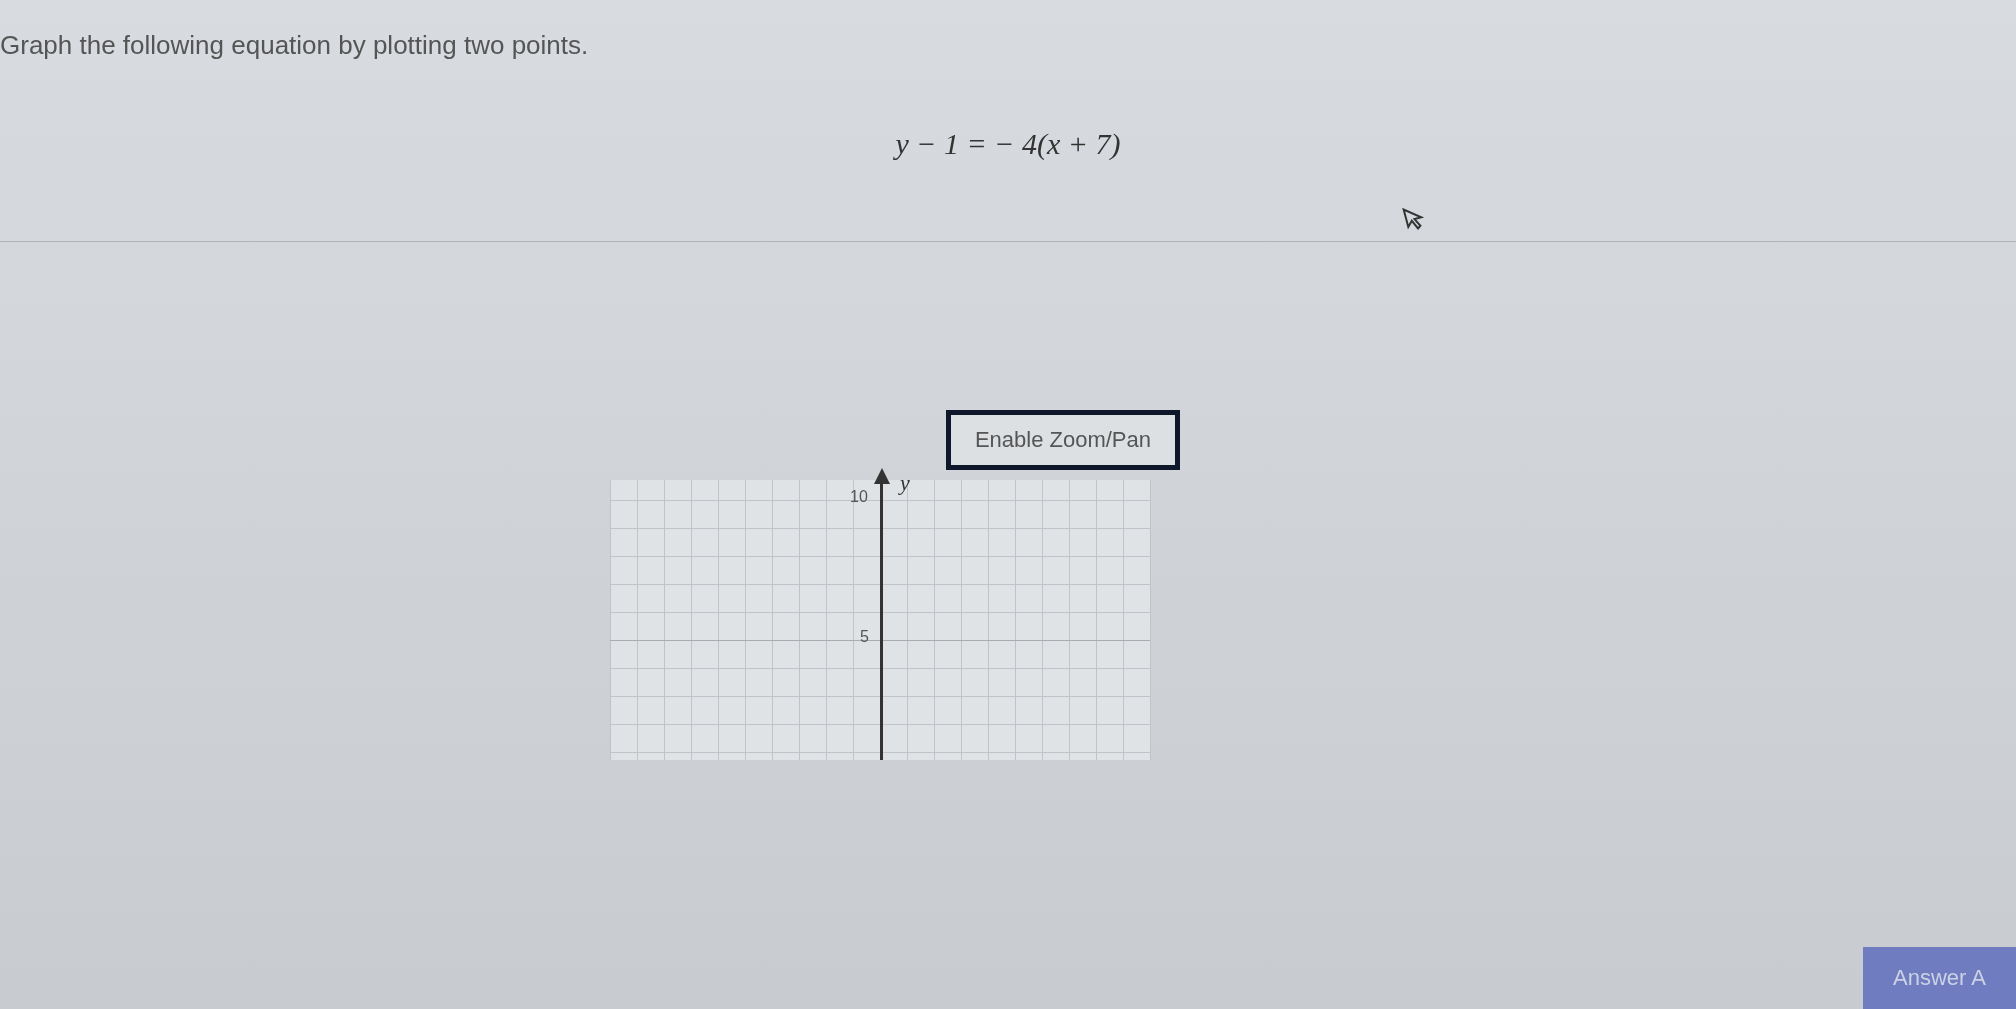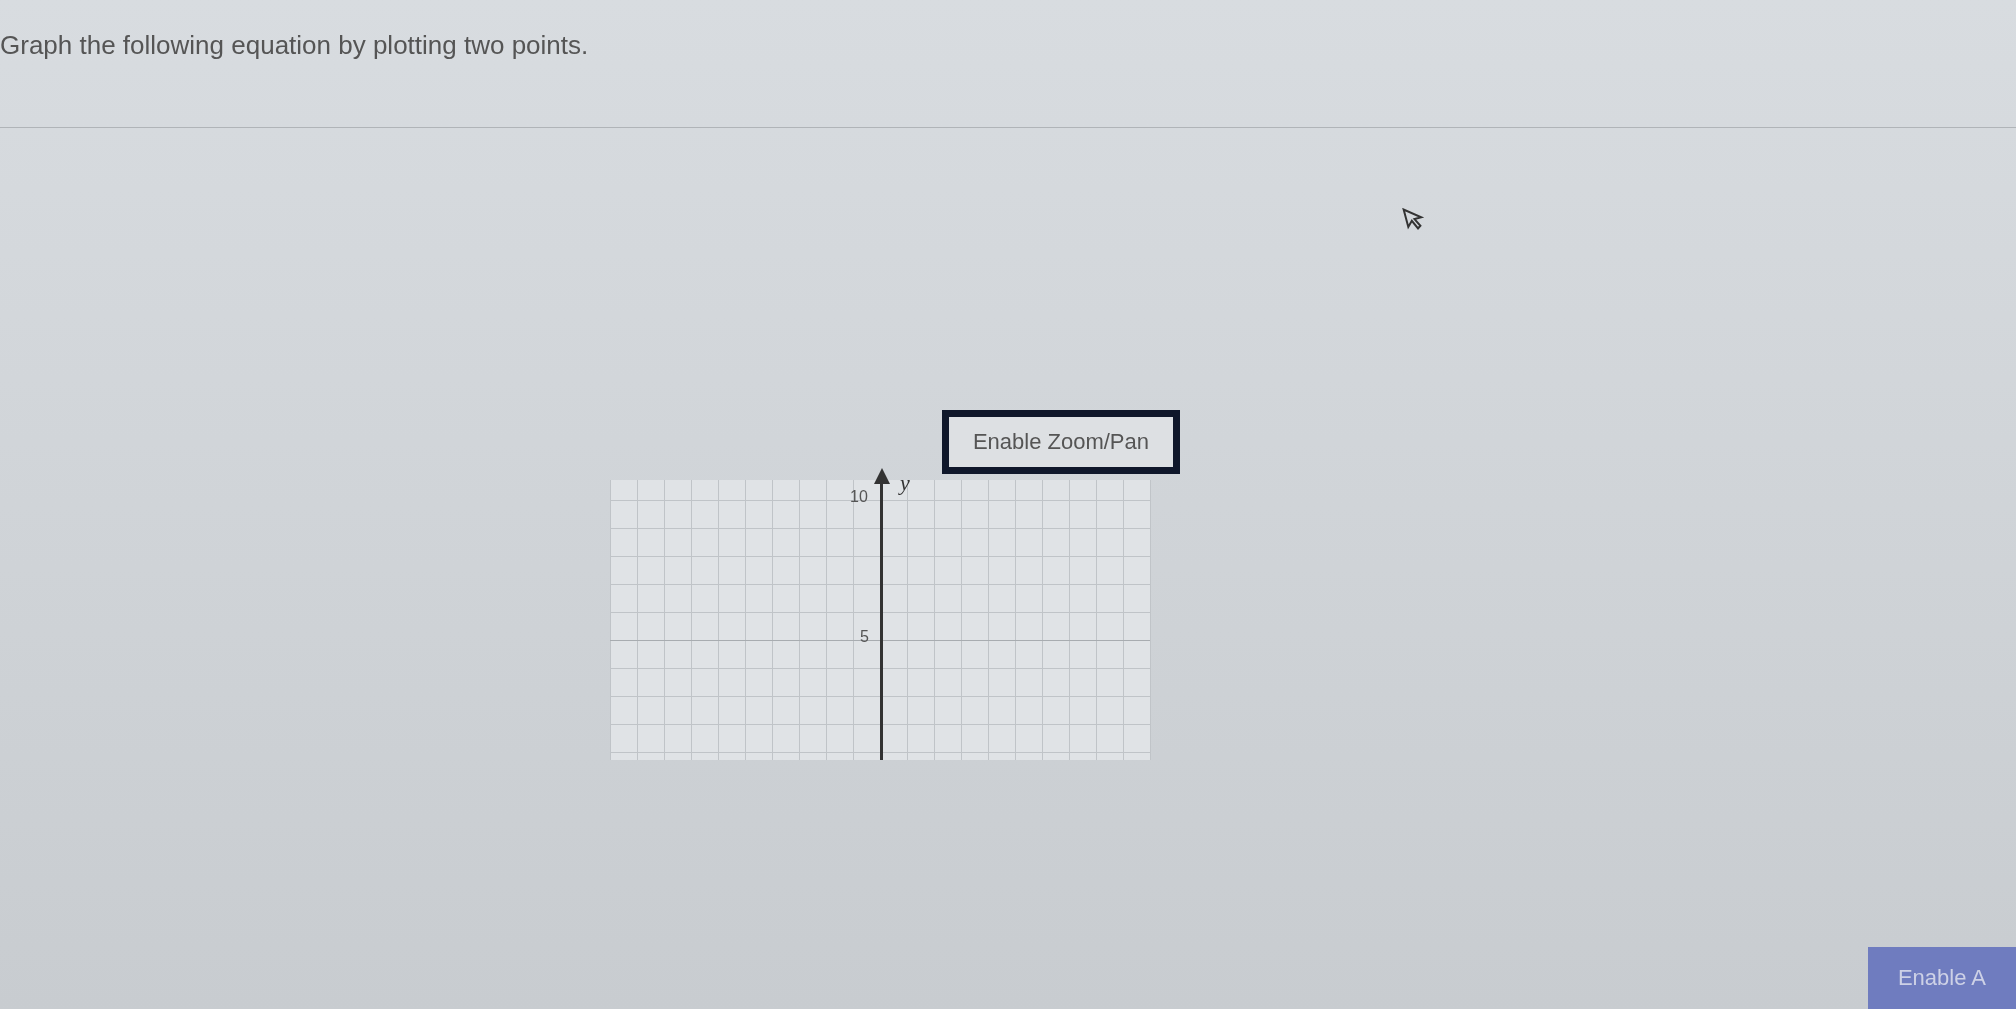--- a/index.html
+++ b/index.html
@@ -88,21 +88,21 @@
       left: 560px;
       top: 400px;
       width: 640px;
     }
     .zoom-button {
       position: absolute;
       right: 20px;
       top: 10px;
       padding: 12px 24px;
       background: #dde0e3;
-      border: 7px solid #0f172a;
+      border: 5px solid #0f172a;
       font-size: 22px;
       color: #555;
       cursor: pointer;
     }
     .graph-grid {
       position: absolute;
       top: 80px;
       left: 50px;
       width: 540px;
       height: 280px;
@@ -185,20 +185,21 @@
       font-size: 24px;
       color: #333;
       transform: rotate(-15deg);
     }
   </style>
 </head>
 <body>
 
 <div class="question-area">
   <div class="question-text">Graph the following equation by plotting two points.</div>
+  <div class="equation">y − 1 = − 4(x + 7)</div>
 </div>
 
 <div class="answer-section">
 </div>
 
 <div class="cursor-icon">
   <svg width="20" height="26" viewBox="0 0 20 26">
     <path d="M 2 2 L 2 20 L 7 15 L 11 24 L 14 22 L 10 14 L 17 14 Z" fill="none" stroke="#333" stroke-width="2"></path>
   </svg>
 </div>
@@ -239,13 +240,13 @@
     <div class="grid-line-h" style="top:272px"></div>
 
     <div class="y-axis"></div>
     <div class="y-axis-arrow"></div>
     <div class="y-label">y</div>
     <div class="tick-label tick-10">10</div>
     <div class="tick-label tick-5">5</div>
   </div>
 </div>
 
-<button class="submit-button">Enable A</button>
+<button class="submit-button">Answer A</button>
 
 </body></html>

